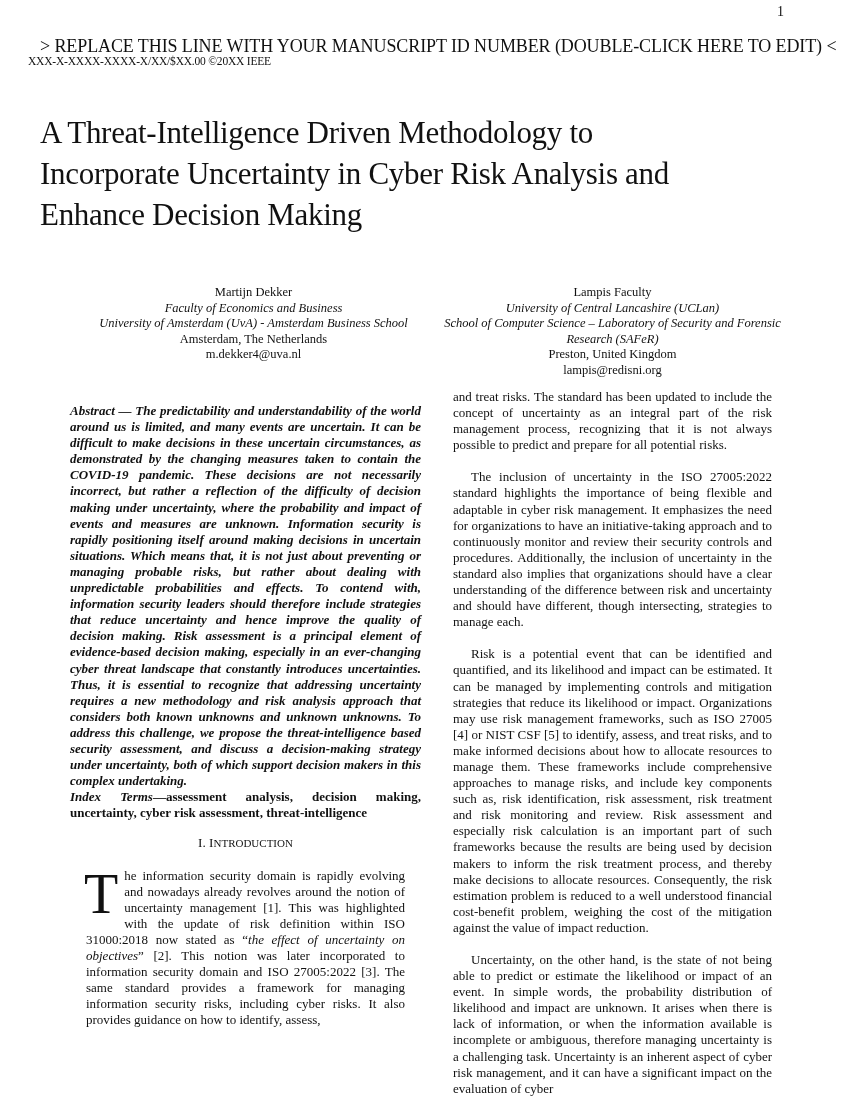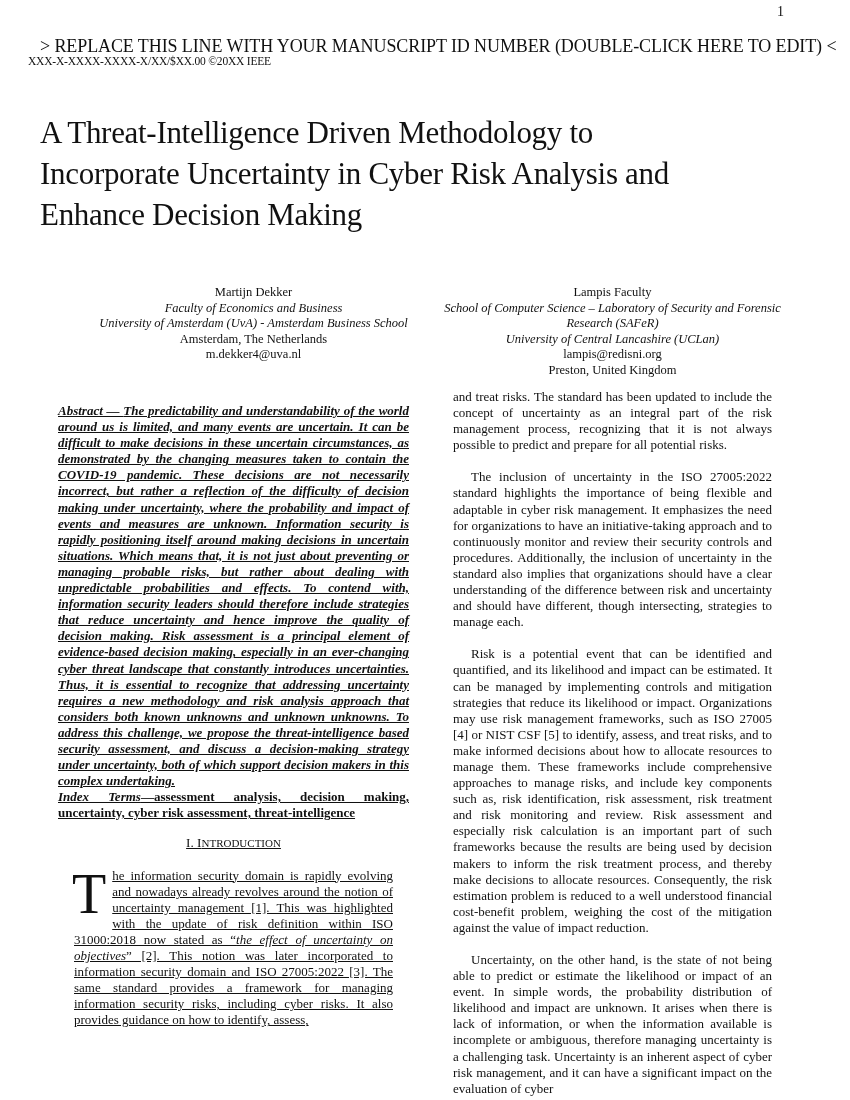--- a/index.html
+++ b/index.html
@@ -7,21 +7,21 @@
   .page-num { position: absolute; top: 4px; left: 777px; font-size: 14px; }
   .running-head { position: absolute; top: 38px; left: 40px; font-size: 18px; line-height: 16px; letter-spacing: -0.1px; }
   .running-sub { position: absolute; top: 55px; left: 28px; font-size: 11.5px; line-height: 13px; letter-spacing: -0.2px; }
   .title { position: absolute; top: 112px; left: 40px; width: 770px; text-align: left; font-size: 31px; line-height: 41px; letter-spacing: -0.3px; }
   .author { position: absolute; top: 285px; text-align: center; font-size: 12.5px; line-height: 15.5px; }
   .author .it { font-style: italic; display: block; }
   .author span { display: block; }
   .author-1 { left: 76px; width: 355px; }
   .author-2 { left: 430px; width: 365px; }
   .col { position: absolute; top: 403px; font-size: 13px; line-height: 16.1px; text-align: justify; }
-  .col-left { left: 58px; width: 351px; text-decoration: underline; }
+  .col-left { left: 70px; width: 351px; }
   .col-right { left: 437px; width: 351px; top: 373px; }
   .abstract { font-weight: bold; font-style: italic; margin: 0; }
   .abstract .lbl { font-weight: bold; }
   .index-terms { margin: 0 0 0 0; font-weight: bold; }
   .index-terms .lbl { font-style: italic; }
   .section-head { text-align: center; margin: 14px 0 6px 0; font-size: 13.2px; }
   .section-head .sc { font-size: 11px; }
   p.body { margin: 16px; }
   p.indent { text-indent: 18px; }
   .dropcap { float: left; font-size: 56px; line-height: 46px; margin: 3px 6px 0 -2px; height: 48px; }
@@ -42,24 +42,24 @@
 <div class="author author-1">
   <span>Martijn Dekker</span>
   <span class="it">Faculty of Economics and Business</span>
   <span class="it">University of Amsterdam (UvA) - Amsterdam Business School</span>
   <span>Amsterdam, The Netherlands</span>
   <span>m.dekker4@uva.nl</span>
 </div>
 
 <div class="author author-2">
   <span>Lampis Faculty</span>
+  <span class="it">University of Central Lancashire (UCLan)</span>
   <span class="it">School of Computer Science – Laboratory of Security and Forensic Research (SAFeR)</span>
-  <span class="it">University of Central Lancashire (UCLan)</span>
+  <span>Preston, United Kingdom</span>
   <span>lampis@redisni.org</span>
-  <span>Preston, United Kingdom</span>
 </div>
 
 <div class="col col-left">
   <p class="abstract"><span class="lbl">Abstract — </span><span>The predictability and understandability of the world around us is limited, and many events are uncertain. It can be difficult to make decisions in these uncertain circumstances, as demonstrated by the changing measures taken to contain the COVID-19 pandemic. These decisions are not necessarily incorrect, but rather a reflection of the difficulty of decision making under uncertainty, where the probability and impact of events and measures are unknown. Information security is rapidly positioning itself around making decisions in uncertain situations. Which means that, it is not just about preventing or managing probable risks, but rather about dealing with unpredictable probabilities and effects. To contend with, information security leaders should therefore include strategies that reduce uncertainty and hence improve the quality of decision making. Risk assessment is a principal element of evidence-based decision making, especially in an ever-changing cyber threat landscape that constantly introduces uncertainties. Thus, it is essential to recognize that addressing uncertainty requires a new methodology and risk analysis approach that considers both known unknowns and unknown unknowns. To address this challenge, we propose the threat-intelligence based security assessment, and discuss a decision-making strategy under uncertainty, both of which support decision makers in this complex undertaking.</span></p>
 
   <p class="index-terms"><span class="lbl">Index Terms</span><span>—assessment analysis, decision making, uncertainty, cyber risk assessment, threat-intelligence</span></p>
 
   <div class="section-head"><span>I. I</span><span class="sc">NTRODUCTION</span></div>
 
   <p class="body"><span class="dropcap">T</span><span>he information security domain is rapidly evolving and nowadays already revolves around the notion of uncertainty management [1]. This was highlighted with the update of risk definition within ISO 31000:2018 now stated as “</span><em>the effect of uncertainty on objectives</em><span>” [2]. This notion was later incorporated to information security domain and ISO 27005:2022 [3]. The same standard provides a framework for managing information security risks, including cyber risks. It also provides guidance on how to identify, assess,</span></p>

